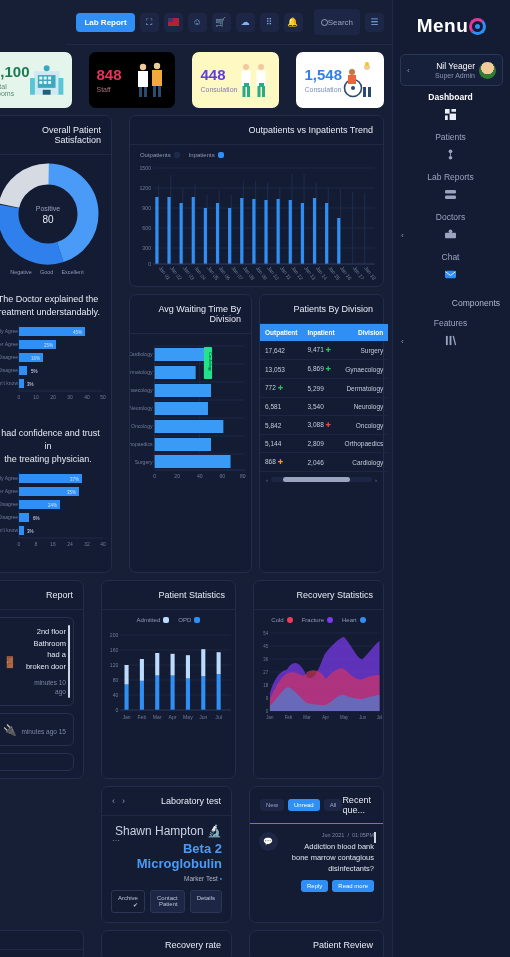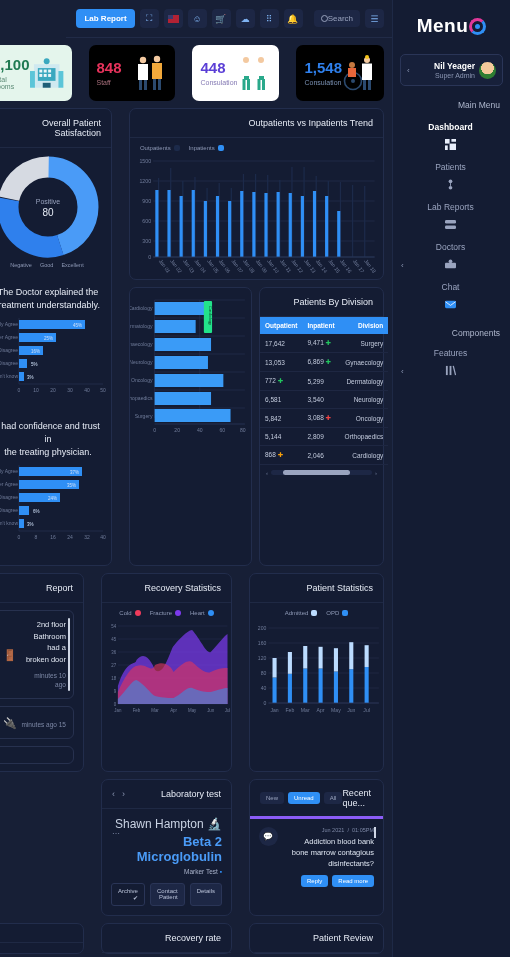--- a/index.html
+++ b/index.html
@@ -35,21 +35,21 @@
     content:""; position:absolute; left:3px; top:3px; width:5px; height:5px;
     border-radius:50%; background:#2f8ff5;
   }
   .profile {
     margin: 10px 7px 0 7px; border: 1px solid #2a3557; border-radius: 5px;
     padding: 6px 6px; display: flex; align-items: center; gap: 4px;
     background: #17203a;
   }
   .profile .caret { font-size: 8px; color: #8b96b3; }
   .profile .pinfo { flex: 1; text-align: right; }
-  .profile .pname { font-size: 8.5px; font-weight: bold; color: #fff; }
+  .profile .pname { font-size: 8.5px; font-weight: normal; color: #fff; }
   .profile .prole { font-size: 7px; color: #8b96b3; margin-top: 1px; }
   .profile .pavatar {
     width: 17px; height: 17px; border-radius: 50%;
     background: radial-gradient(circle at 50% 35%, #f3c99b 0 45%, #2e7d32 46% 100%);
     flex: 0 0 17px;
   }
   .menu-title { text-align: right; font-size: 8.5px; color: #aeb7cd; padding: 14px 10px 6px 0; }
   .menu-item {
     display: flex; align-items: center; justify-content: flex-end;
     gap: 7px; padding: 6px 10px 6px 8px; font-size: 8.5px; color: #9aa4bf;
@@ -63,21 +63,21 @@
 
   
   .main { flex: 1; order: 1; display: flex; flex-direction: column; padding: 0 0 0 0; min-width: 0; align-items: flex-end; }
 
   .topbar { display: flex; align-items: center; gap: 5px; padding: 9px 8px 9px 10px;
             border-bottom: 1px solid #212b47; }
   .lab-btn { background: #2f8ff5; color: #fff; font-size: 8px; border-radius: 4px;
              padding: 5px 8px; border: none; font-weight: bold; }
   .t-ico { width: 19px; height: 19px; border-radius: 4px; background: #1d2745;
            display: flex; align-items: center; justify-content: center; font-size: 9px; color: #7fb3f2; }
-  .search-box { flex: 1; height: 17px; background: #1d2745; border-radius: 4px;
+  .search-box { flex: 1; height: 26px; background: #1d2745; border-radius: 4px;
                 display: flex; align-items: center; justify-content: space-between;
                 padding: 0 7px; margin-left: 6px; }
   .search-box .sbtxt { font-size: 8px; color: #98a2bd; }
   .search-box .smag { width: 7px; height: 7px; border: 1px solid #98a2bd; border-radius: 50%; }
 
   .content { flex: 1; overflow: hidden; padding: 7px 8px 0 8px; }
   .row { display: flex; gap: 17px; margin-bottom: 7px; }
 
   
   .stat { flex: 1; border-radius: 7px; padding: 9px 8px; height: 56px;
@@ -128,21 +128,21 @@
   .lab-sub { font-size: 13px; color: #4a9bf7; font-weight: bold; margin-top: 3px; }
   .lab-marker { font-size: 6.5px; color: #aab3cb; margin-top: 4px; }
   .lab-dots { position: absolute; left: 10px; top: 20px; color: #7d88a6; font-size: 8px; }
   .lab-btns { display: flex; gap: 5px; margin-top: 8px; }
   .pill { font-size: 6px; padding: 4px 6px; border-radius: 3px; background: #1d2745; color: #b9c2d8;
           border: 1px solid #2a3557; }
   .pill.out { background: #141c33; }
 
   
   .rq-head { display: flex; align-items: center; justify-content: space-between; padding: 8px 10px;
-             border-bottom: 3px solid #8b5cf6; }
+             border-bottom: 1px solid #8b5cf6; }
   .rq-tabs { display: flex; gap: 4px; }
   .tpill { font-size: 6px; padding: 3px 6px; border-radius: 3px; background: #1d2745; color: #9aa4bf; }
   .tpill.on { background: #2f8ff5; color: #fff; }
   .msg { display: flex; gap: 6px; padding: 8px 9px; align-items: flex-start; }
   .msg .bub { width: 19px; height: 19px; border-radius: 50%; background: #1d2745; flex: 0 0 19px;
               display: flex; align-items: center; justify-content: center; font-size: 8px; }
   .msg .mbody { flex: 1; text-align: right; position: relative; }
   .msg .mmeta { font-size: 5.5px; color: #7d88a6; }
   .msg .mtxt { font-size: 7.5px; color: #dde4f0; line-height: 1.5; margin-top: 3px; }
   .msg .mbtns { display: flex; gap: 4px; justify-content: flex-end; margin-top: 5px; }
@@ -167,21 +167,20 @@
 
     <div class="profile">
       <span class="caret">‹</span>
       <div class="pinfo">
         <div class="pname">Nil Yeager</div>
         <div class="prole">Super Admin</div>
       </div>
       <div class="pavatar"></div>
     </div>
 
-    <div class="menu-title">Main Menu</div>
 
     <div class="menu-item active">
       <span>Dashboard</span>
       <svg class="mi-ico" viewBox="0 0 12 12">
         <rect x="0" y="0" width="5" height="5" fill="#e8eefb"></rect>
           <rect x="7" y="0" width="5" height="3" fill="#e8eefb"></rect>
         <rect x="0" y="7" width="3" height="5" fill="#e8eefb"></rect>
           <rect x="5" y="5" width="7" height="7" fill="#e8eefb"></rect>
       </svg>
     </div>
@@ -288,37 +287,37 @@
           </div>
           <svg class="sart" viewBox="0 0 34 38">
             <circle cx="10" cy="6" r="3.2" fill="#f3c9a0"></circle>
               <path d="M5 10h10v16H5z" fill="#fff"></path>
               <path d="M6 26h3v10H6zM11 26h3v10h-3z" fill="#2b4a6f"></path>
             <circle cx="24" cy="5" r="3.2" fill="#f3c9a0"></circle>
               <path d="M19 9h10v16H19z" fill="#f2a93b"></path>
               <path d="M20 25h3v11h-3zM25 25h3v11h-3z" fill="#2b4a6f"></path>
           </svg>
         </div>
-        <div class="stat" style="background:#ffffff">
+        <div class="stat" style="background:#fef9c3">
           <div>
             <div class="snum" style="color:#5b3fd6">448</div>
             <div class="slab" style="color:#8479b3">Consulation</div>
           </div>
           <svg class="sart" viewBox="0 0 34 38">
             <circle cx="9" cy="6" r="3" fill="#f3c9a0"></circle>
               <path d="M4.5 9.5h9V25h-9z" fill="#fff"></path>
               <path d="M5.5 25h3v11h-3zM10 25h3v11h-3z" fill="#2aa98b"></path>
             <circle cx="24" cy="6" r="3" fill="#f3c9a0"></circle>
               <path d="M19.5 9.5h9V25h-9z" fill="#fff"></path>
               <path d="M20.5 25h3v11h-3zM25 25h3v11h-3z" fill="#2aa98b"></path>
             <rect x="7" y="22" width="5" height="4" fill="#2aa98b"></rect>
               <rect x="22" y="22" width="5" height="4" fill="#2aa98b"></rect>
           </svg>
         </div>
-        <div class="stat" style="background:#000000">
+        <div class="stat" style="background:#ffffff">
           <div>
             <div class="snum" style="color:#2f80ed">1,548</div>
             <div class="slab" style="color:#7a91b3">Consulation</div>
           </div>
           <svg class="sart" viewBox="0 0 34 38">
             <circle cx="11" cy="27" r="8.5" fill="none" stroke="#2b4a6f" stroke-width="1.6"></circle>
               <circle cx="11" cy="27" r="2" fill="#2b4a6f"></circle>
             <circle cx="10" cy="11" r="3" fill="#c4783f"></circle>
               <path d="M6 14h8v9H6z" fill="#e8663a"></path>
             <circle cx="25" cy="6" r="3" fill="#f3c9a0"></circle>
@@ -510,20 +509,21 @@
                 <text transform="translate(188,108) rotate(55)">Jan 15</text>
                   <text transform="translate(199,108) rotate(55)">Jan 16</text>
                 <text transform="translate(211,108) rotate(55)">Jan 17</text>
                   <text transform="translate(222,108) rotate(55)">Jan 18</text>
               </g>
             </svg>
           </div>
 
           <div style="display:flex;gap:7px;flex:1;min-width:0">
             <div class="card" style="flex:1;min-width:0">
+              <div class="card-head">Avg Waiting Time By Division</div>
               <svg width="100%" height="152" viewBox="0 0 118 152" preserveAspectRatio="none">
                 <g stroke="#273252" stroke-width=".6">
                   <line x1="24" y1="12" x2="112" y2="12"></line>
                     <line x1="24" y1="30" x2="112" y2="30"></line>
                   <line x1="24" y1="48" x2="112" y2="48"></line>
                     <line x1="24" y1="66" x2="112" y2="66"></line>
                   <line x1="24" y1="84" x2="112" y2="84"></line>
                     <line x1="24" y1="102" x2="112" y2="102"></line>
                   <line x1="24" y1="120" x2="112" y2="120"></line>
                   <line x1="24" y1="12" x2="24" y2="130"></line>
@@ -627,20 +627,78 @@
             <div class="rtxt">2nd floor<br>Bathroom<br>had a<br>broken door</div>
             <div class="rtime">minutes 10<br>ago</div>
           </div>
           <div class="rep-item">
             <span class="remo">🔌</span>
             <div class="rtime">minutes ago 15</div>
           </div>
           <div class="rep-item" style="height:16px"></div>
         </div>
 
+        <div class="card" style="width:135px;flex:0 0 135px">
+          <div class="card-head">Patient Statistics</div>
+          <div class="legend" style="justify-content:center">
+            <div class="li">
+                <span>Admitted</span>
+                <span class="dot" style="background:#bcdcff"></span>
+              </div>
+            <div class="li">
+                <span>OPD</span>
+                <span class="dot" style="background:#2f8ff5"></span>
+              </div>
+          </div>
+          <svg width="100%" height="100" viewBox="0 0 130 100" preserveAspectRatio="none">
+            <g stroke="#273252" stroke-width=".5">
+              <line x1="18" y1="10" x2="126" y2="10"></line>
+                <line x1="18" y1="25" x2="126" y2="25"></line>
+              <line x1="18" y1="40" x2="126" y2="40"></line>
+                <line x1="18" y1="55" x2="126" y2="55"></line>
+              <line x1="18" y1="70" x2="126" y2="70"></line>
+                <line x1="18" y1="85" x2="126" y2="85"></line>
+            </g>
+            <g class="axis-lbl" text-anchor="end" font-size="3.8">
+              <text x="16" y="12">200</text>
+                <text x="16" y="27">160</text>
+                <text x="16" y="42">120</text>
+              <text x="16" y="57">80</text>
+                <text x="16" y="72">40</text>
+                <text x="16" y="87">0</text>
+            </g>
+            <g>
+              <rect x="22" y="59.5" width="4" height="25.5" fill="#2f8ff5"></rect>
+                <rect x="22" y="40" width="4" height="19.5" fill="#bcdcff"></rect>
+              <rect x="37" y="55.8" width="4" height="29.2" fill="#2f8ff5"></rect>
+                <rect x="37" y="34" width="4" height="21.8" fill="#bcdcff"></rect>
+              <rect x="52" y="50.5" width="4" height="34.5" fill="#2f8ff5"></rect>
+                <rect x="52" y="28" width="4" height="22.5" fill="#bcdcff"></rect>
+              <rect x="67" y="50.5" width="4" height="34.5" fill="#2f8ff5"></rect>
+                <rect x="67" y="28.8" width="4" height="21.7" fill="#bcdcff"></rect>
+              <rect x="82" y="53.5" width="4" height="31.5" fill="#2f8ff5"></rect>
+                <rect x="82" y="30.2" width="4" height="23.3" fill="#bcdcff"></rect>
+              <rect x="97" y="51.2" width="4" height="33.8" fill="#2f8ff5"></rect>
+                <rect x="97" y="24.2" width="4" height="27" fill="#bcdcff"></rect>
+              <rect x="112" y="49" width="4" height="36" fill="#2f8ff5"></rect>
+                <rect x="112" y="27.2" width="4" height="21.8" fill="#bcdcff"></rect>
+            </g>
+            <line x1="18" y1="85" x2="126" y2="85" stroke="#2d3a5e" stroke-width=".7"></line>
+            <g class="axis-lbl" text-anchor="middle" font-size="4">
+              <text x="24" y="94">Jan</text>
+                <text x="39" y="94">Feb</text>
+                <text x="54" y="94">Mar</text>
+              <text x="69" y="94">Apr</text>
+                <text x="84" y="94">May</text>
+                <text x="99" y="94">Jun</text>
+                <text x="114" y="94">Jul</text>
+            </g>
+          </svg>
+        </div>
+
         <div class="card" style="flex:1;min-width:0">
           <div class="card-head">Recovery Statistics</div>
           <div class="legend" style="justify-content:center">
             <div class="li">
                 <span>Cold</span>
                 <span class="dot rd" style="background:#ef3b5b"></span>
               </div>
             <div class="li">
                 <span>Fracture</span>
                 <span class="dot rd" style="background:#7c3aed"></span>
@@ -676,78 +734,20 @@
               <text x="18" y="94">Jan</text>
                 <text x="39" y="94">Feb</text>
                 <text x="60" y="94">Mar</text>
               <text x="81" y="94">Apr</text>
                 <text x="102" y="94">May</text>
                 <text x="123" y="94">Jun</text>
                 <text x="142" y="94">Jul</text>
             </g>
           </svg>
         </div>
-
-        <div class="card" style="width:135px;flex:0 0 135px">
-          <div class="card-head">Patient Statistics</div>
-          <div class="legend" style="justify-content:center">
-            <div class="li">
-                <span>Admitted</span>
-                <span class="dot" style="background:#bcdcff"></span>
-              </div>
-            <div class="li">
-                <span>OPD</span>
-                <span class="dot" style="background:#2f8ff5"></span>
-              </div>
-          </div>
-          <svg width="100%" height="100" viewBox="0 0 130 100" preserveAspectRatio="none">
-            <g stroke="#273252" stroke-width=".5">
-              <line x1="18" y1="10" x2="126" y2="10"></line>
-                <line x1="18" y1="25" x2="126" y2="25"></line>
-              <line x1="18" y1="40" x2="126" y2="40"></line>
-                <line x1="18" y1="55" x2="126" y2="55"></line>
-              <line x1="18" y1="70" x2="126" y2="70"></line>
-                <line x1="18" y1="85" x2="126" y2="85"></line>
-            </g>
-            <g class="axis-lbl" text-anchor="end" font-size="3.8">
-              <text x="16" y="12">200</text>
-                <text x="16" y="27">160</text>
-                <text x="16" y="42">120</text>
-              <text x="16" y="57">80</text>
-                <text x="16" y="72">40</text>
-                <text x="16" y="87">0</text>
-            </g>
-            <g>
-              <rect x="22" y="59.5" width="4" height="25.5" fill="#2f8ff5"></rect>
-                <rect x="22" y="40" width="4" height="19.5" fill="#bcdcff"></rect>
-              <rect x="37" y="55.8" width="4" height="29.2" fill="#2f8ff5"></rect>
-                <rect x="37" y="34" width="4" height="21.8" fill="#bcdcff"></rect>
-              <rect x="52" y="50.5" width="4" height="34.5" fill="#2f8ff5"></rect>
-                <rect x="52" y="28" width="4" height="22.5" fill="#bcdcff"></rect>
-              <rect x="67" y="50.5" width="4" height="34.5" fill="#2f8ff5"></rect>
-                <rect x="67" y="28.8" width="4" height="21.7" fill="#bcdcff"></rect>
-              <rect x="82" y="53.5" width="4" height="31.5" fill="#2f8ff5"></rect>
-                <rect x="82" y="30.2" width="4" height="23.3" fill="#bcdcff"></rect>
-              <rect x="97" y="51.2" width="4" height="33.8" fill="#2f8ff5"></rect>
-                <rect x="97" y="24.2" width="4" height="27" fill="#bcdcff"></rect>
-              <rect x="112" y="49" width="4" height="36" fill="#2f8ff5"></rect>
-                <rect x="112" y="27.2" width="4" height="21.8" fill="#bcdcff"></rect>
-            </g>
-            <line x1="18" y1="85" x2="126" y2="85" stroke="#2d3a5e" stroke-width=".7"></line>
-            <g class="axis-lbl" text-anchor="middle" font-size="4">
-              <text x="24" y="94">Jan</text>
-                <text x="39" y="94">Feb</text>
-                <text x="54" y="94">Mar</text>
-              <text x="69" y="94">Apr</text>
-                <text x="84" y="94">May</text>
-                <text x="99" y="94">Jun</text>
-                <text x="114" y="94">Jul</text>
-            </g>
-          </svg>
-        </div>
       </div>
 
       <div class="row">
         <div style="width:100px;flex:0 0 100px"></div>
 
         <div class="card" style="flex:1;min-width:0">
           <div class="card-head with-nav">
             <div class="navarrows">
               <span>‹</span>
               <span>›</span>

